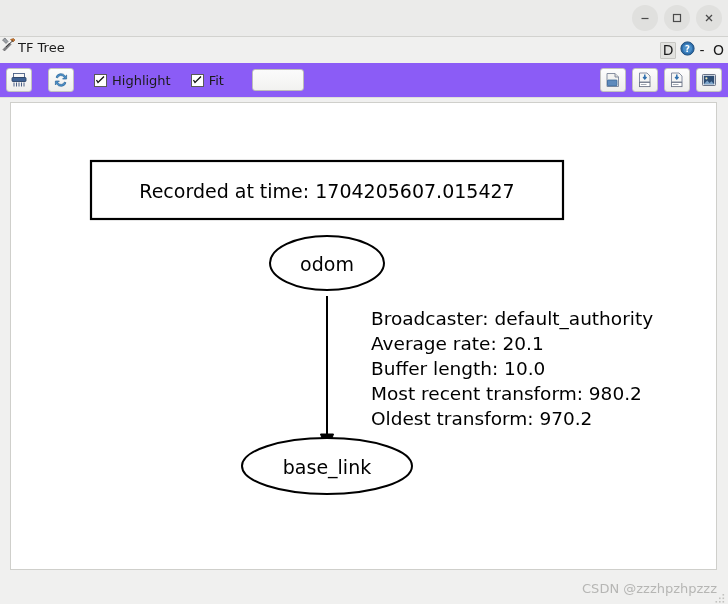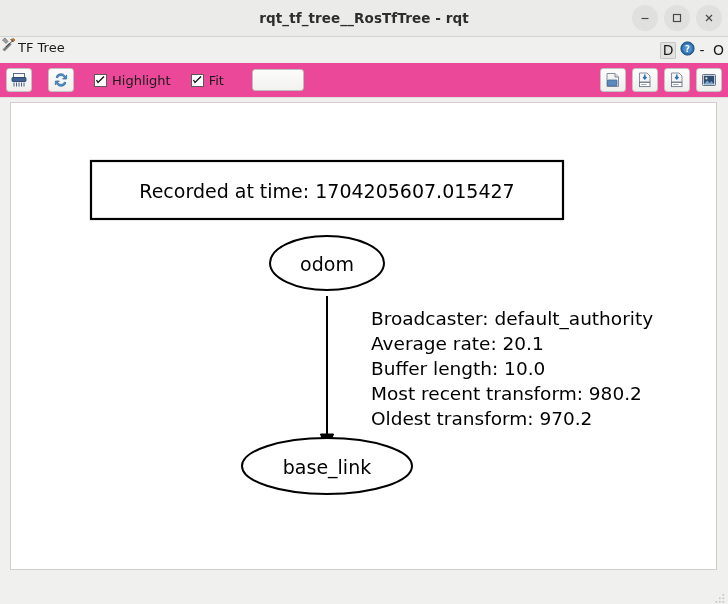--- a/index.html
+++ b/index.html
@@ -107,21 +107,21 @@
     color: #1b1b1b;
     letter-spacing: 2px;
     white-space: nowrap;
   }
 
   
   .toolbar {
     position: relative;
     height: 34px;
     flex: 0 0 34px;
-    background: #ec4899;
+    background: #8b5cf6;
     display: flex;
     align-items: center;
     padding: 0 6px;
     gap: 16px;
     border-bottom: 1px solid #dededa;
   }
   .tb-btn {
     width: 26px;
     height: 24px;
     border: 1px solid #c3c3bf;
@@ -216,21 +216,20 @@
     width: 13px;
     height: 13px;
   }
 </style>
 </head>
 <body>
 
 <div id="app">
 
   <div class="titlebar">
-    <div class="titlebar-title">rqt_tf_tree__RosTfTree - rqt</div>
     <div class="window-controls">
       <div class="winbtn">
         <svg width="12" height="12" viewBox="0 0 12 12" aria-hidden="true">
           <line x1="2.5" y1="6.5" x2="9.5" y2="6.5" stroke="#4a4a4a" stroke-width="1.2"></line>
         </svg>
       </div>
       <div class="winbtn">
         <svg width="12" height="12" viewBox="0 0 12 12" aria-hidden="true">
           <rect x="2.5" y="2.5" width="7" height="7" fill="none" stroke="#4a4a4a" stroke-width="1.2"></rect>
         </svg>
@@ -387,20 +386,21 @@
           <text class="g-label" x="360" y="222" font-size="18.5">Broadcaster: default_authority</text>
           <text class="g-label" x="360" y="247" font-size="18.5">Average rate: 20.1</text>
           <text class="g-label" x="360" y="272" font-size="18.5">Buffer length: 10.0</text>
           <text class="g-label" x="360" y="297" font-size="18.5">Most recent transform: 980.2</text>
           <text class="g-label" x="360" y="322" font-size="18.5">Oldest transform: 970.2</text>
         </g>
 
       </svg>
     </div>
 
+    <div class="watermark">CSDN @zzzhpzhpzzz</div>
 
     <div class="resize-grip">
       <svg width="13" height="13" viewBox="0 0 13 13" aria-hidden="true">
         <g fill="#c2c2bf">
           <rect x="9.5" y="2" width="1.6" height="1.6"></rect>
           <rect x="9.5" y="5.5" width="1.6" height="1.6"></rect>
           <rect x="6" y="5.5" width="1.6" height="1.6"></rect>
           <rect x="9.5" y="9" width="1.6" height="1.6"></rect>
           <rect x="6" y="9" width="1.6" height="1.6"></rect>
           <rect x="2.5" y="9" width="1.6" height="1.6"></rect>

